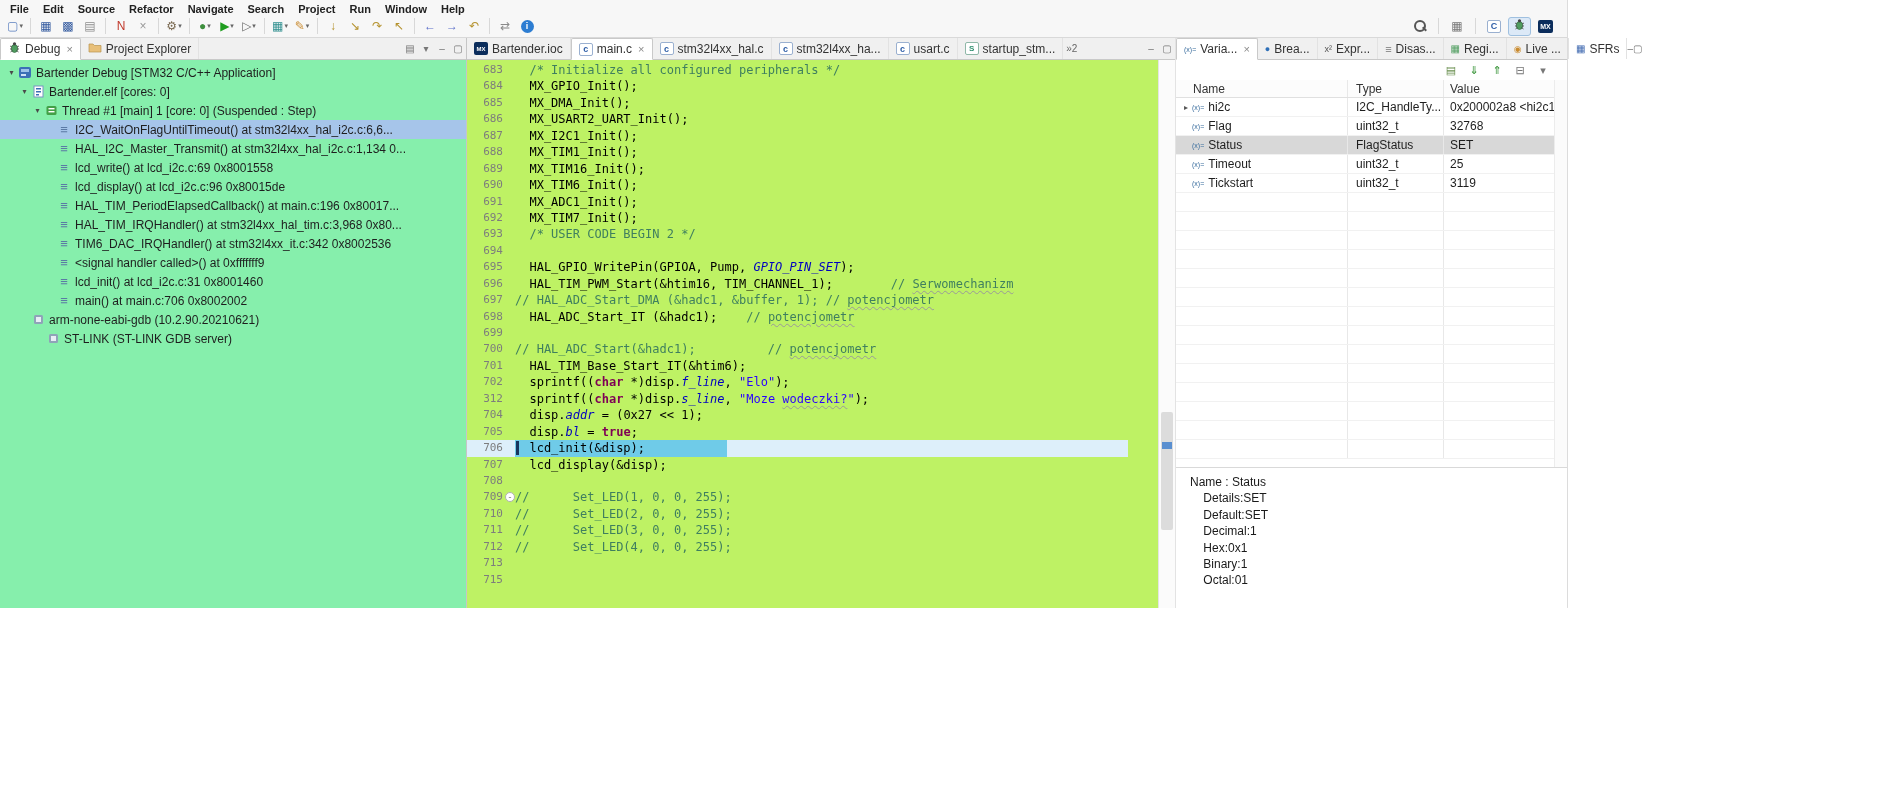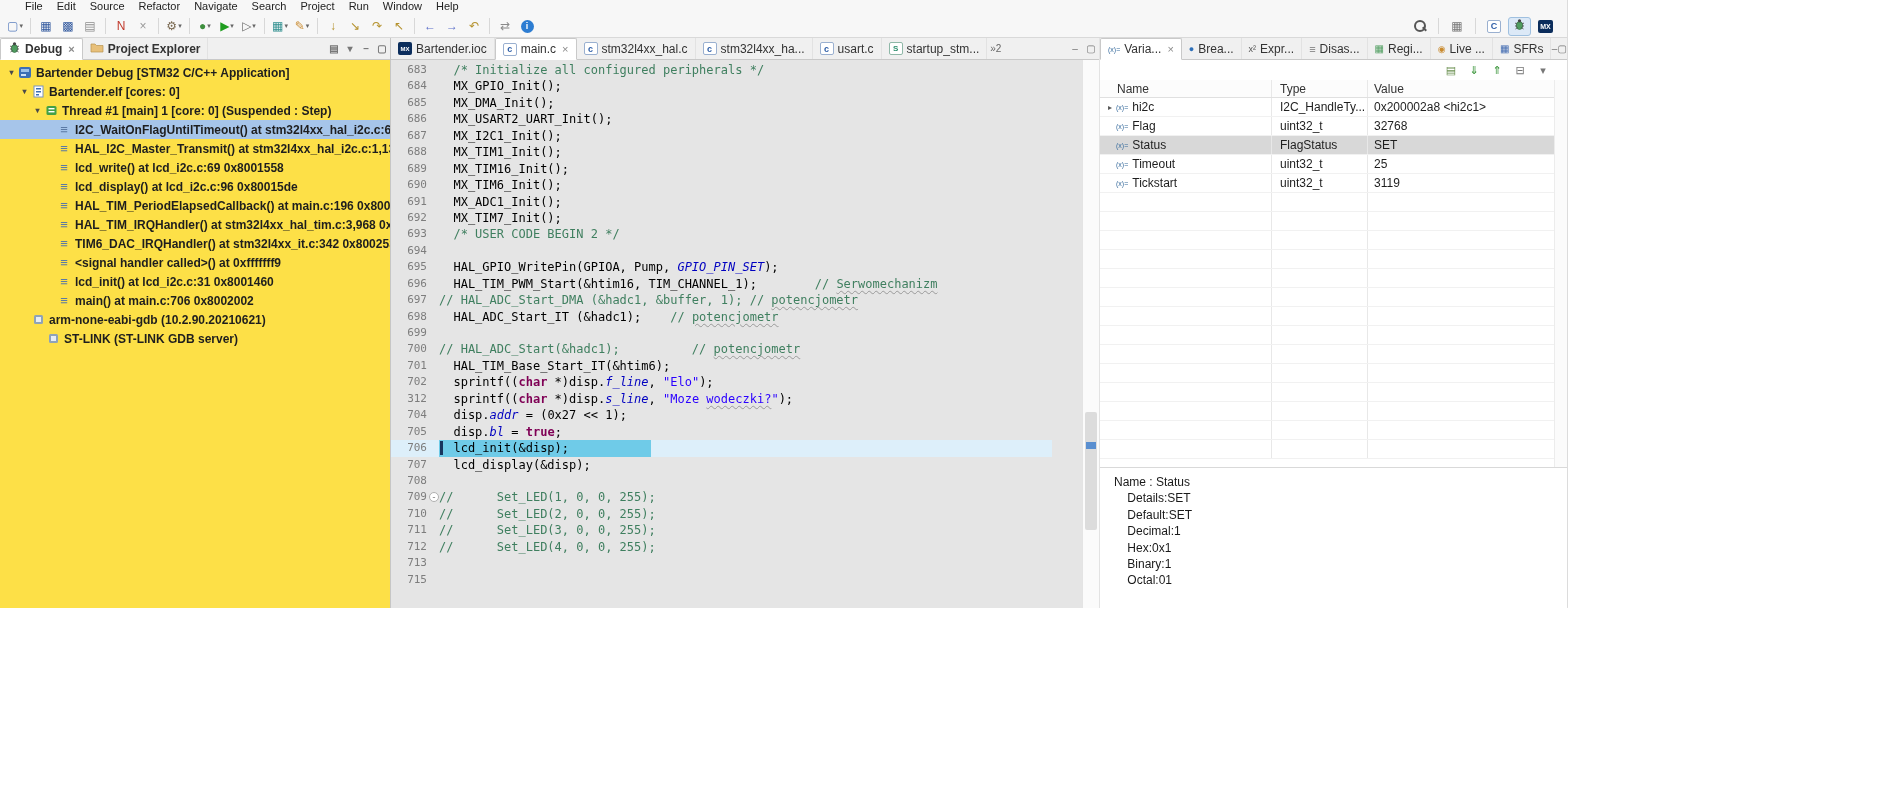--- a/index.html
+++ b/index.html
@@ -5,21 +5,21 @@
   :root{
     --c-sel-cyan:#6fcbe8; --c-curline:#ddeffa; --c-tree-sel:#a6c5ea; --c-row-sel:#d8d8d8;
     --c-comment:#3f7f5f; --c-keyword:#7f0055; --c-string:#2a00ff; --c-member:#0000c0; --c-mx:#0b2d5c;
   }
   *{box-sizing:border-box;margin:0;padding:0;}
   body{background:#fff;font-family:"Liberation Sans",sans-serif;color:#1e1e1e;}
   .screen{width:1903px;height:788px;background:#fff;position:relative;overflow:hidden;}
   .window{position:absolute;left:0;top:0;width:1568px;height:608px;background:#fff;border-right:1px solid #dcdcdc;border-bottom:1px solid #e3e3e3;}
 
   
-  .menubar{height:15px;display:flex;align-items:flex-start;background:#f7f7f7;font-size:11px;padding-left:18px;}
+  .menubar{height:15px;display:flex;align-items:flex-end;background:#f7f7f7;font-size:11px;padding-left:3px;font-weight:bold;}
   .menu-item{padding:0 7px;color:#222;cursor:default;}
 
   
   .toolbar{height:23px;display:flex;align-items:center;background:#f7f7f7;border-bottom:1px solid #d9d9d9;padding:0 4px;}
   .tb-left{display:flex;align-items:center;flex:1;min-width:0;}
   .tbi{height:18px;min-width:20px;display:inline-flex;align-items:center;justify-content:center;font-size:12px;border-radius:3px;margin:0 1px;cursor:default;}
   .tbi .g{display:inline-block;line-height:1;}
   .tbi .g.round{width:13px;height:13px;border-radius:50%;font-size:9px;font-weight:bold;display:inline-flex;align-items:center;justify-content:center;}
   .tbi .dd{font-size:7px;color:#666;margin-left:1px;}
   .tbsep{width:1px;height:16px;background:#d8d8d8;margin:0 4px;flex:none;}
@@ -27,21 +27,21 @@
   .mag{position:relative;width:14px;height:14px;display:inline-block;}
   .mag::before{content:"";position:absolute;left:1px;top:1px;width:8px;height:8px;border:2px solid #555;border-radius:50%;}
   .mag::after{content:"";position:absolute;left:9px;top:9px;width:5px;height:2px;background:#555;transform:rotate(45deg);}
   .persp{height:19px;display:inline-flex;align-items:center;padding:0 4px;border-radius:3px;gap:3px;}
   .persp.active{background:#dce9f7;border:1px solid #9fc0e0;}
   .mxbadge{display:inline-flex;align-items:center;justify-content:center;width:15px;height:13px;background:var(--c-mx);color:#fff;font-size:7px;font-weight:bold;border-radius:2px;}
   .cppbadge{display:inline-flex;align-items:center;justify-content:center;width:14px;height:13px;background:#fff;border:1px solid #9ab0d0;color:#2f5fa8;font-size:9px;font-weight:bold;border-radius:2px;}
 
   
   .main{display:flex;height:570px;}
-  .left-panel{width:391px;flex:none;border-right:1px solid #c6c6c6;display:flex;flex-direction:column;background:#fde047;font-weight:bold;}
+  .left-panel{width:467px;flex:none;border-right:1px solid #c6c6c6;display:flex;flex-direction:column;background:#86efac;}
   .center{width:709px;flex:none;display:flex;flex-direction:column;border-right:1px solid #e3e3e3;min-width:0;}
   .right-panel{flex:1;display:flex;flex-direction:column;min-width:0;background:#fff;position:relative;}
 
   
   .ptabbar{height:22px;background:#f0f0f0;border-bottom:1px solid #c9c9c9;display:flex;align-items:stretch;font-size:12px;flex:none;}
   .ptab{display:inline-flex;align-items:center;gap:4px;padding:0 7px;color:#333;white-space:nowrap;border-right:1px solid #e2e2e2;cursor:default;}
   .ptab.active{background:#fff;border:1px solid #c9c9c9;border-bottom:1px solid #fff;border-radius:2px 2px 0 0;margin-bottom:-1px;}
   .closex{color:#8a8a8a;font-size:11px;margin-left:2px;}
   .bar-spacer{flex:1;}
   .bar-ic{display:inline-flex;align-items:center;justify-content:center;width:16px;color:#777;font-size:10px;cursor:default;}
@@ -50,21 +50,21 @@
   
   .tree{flex:1;overflow:hidden;padding-top:3px;font-size:12px;}
   .trow{height:19px;display:flex;align-items:center;white-space:nowrap;overflow:hidden;cursor:default;}
   .trow.selected{background:var(--c-tree-sel);}
   .texp{width:11px;flex:none;font-size:8px;color:#4a4a4a;text-align:center;}
   .ticon{width:16px;flex:none;display:inline-flex;align-items:center;justify-content:center;margin-right:3px;}
   .frame-g{font-size:13px;color:#5b7aa5;line-height:1;}
 
   
   .etabbar{height:22px;background:#f0f0f0;border-bottom:1px solid #c9c9c9;display:flex;align-items:stretch;font-size:12px;flex:none;}
-  .editor-wrap{flex:1;display:flex;min-width:0;background:#e5e5e5;gap:30px;}
+  .editor-wrap{flex:1;display:flex;min-width:0;background:#bef264;gap:30px;}
   .code{flex:1;min-width:0;padding-top:2px;font-family:"DejaVu Sans Mono",monospace;font-size:12px;overflow:hidden;}
   .crow{display:flex;height:16.45px;line-height:16.45px;white-space:pre;}
   .crow.cur{background:var(--c-curline);}
   .cnum{width:48px;flex:none;text-align:right;padding-right:12px;color:#7d7d7d;font-size:11px;position:relative;}
   .fold{position:absolute;right:0;top:3px;width:10px;height:10px;border:1px solid #b0b0b0;border-radius:50%;background:#fff;color:#777;font-size:9px;line-height:8px;text-align:center;}
   .ctext{position:relative;flex:1;min-width:0;color:#000;}
   .ctext .sel{position:absolute;left:0;top:0;bottom:0;background:var(--c-sel-cyan);}
   .ctext .caret{position:absolute;left:1px;top:1px;width:3px;height:14px;background:#17355e;z-index:2;}
   .sg{position:relative;z-index:1;}
   .sg.p{color:#000;}

